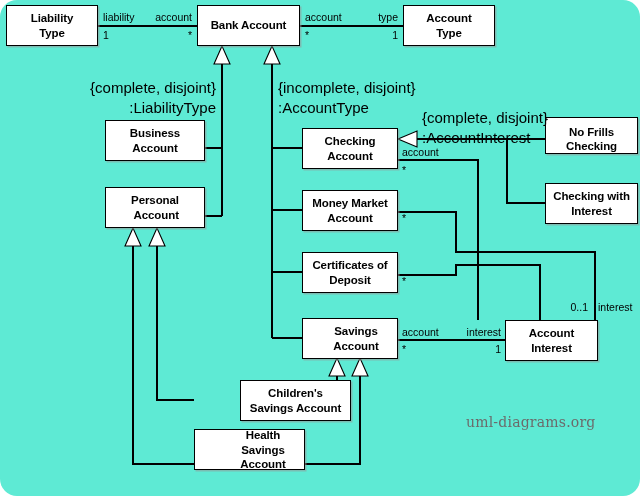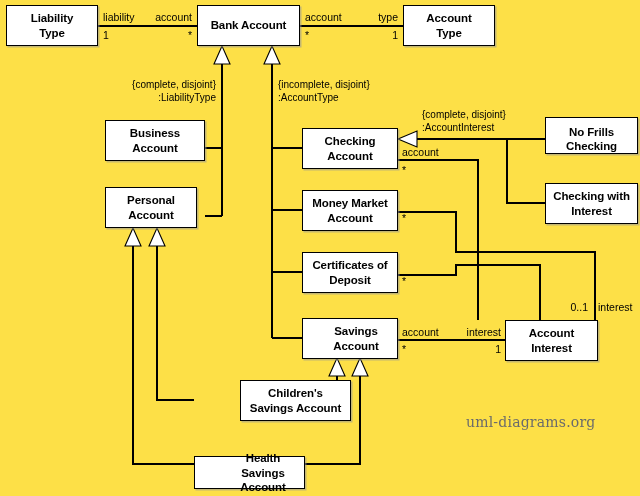--- a/index.html
+++ b/index.html
@@ -4,23 +4,24 @@
 <style>
   html, body {
     margin: 0;
     padding: 0;
     background: #ffffff;
   }
   #diagram-root {
     position: relative;
     width: 640px;
     height: 496px;
-    background: #fde047;
+    background: #5eead4;
     font-family: "Liberation Sans", sans-serif;
     overflow: hidden;
+    border-radius: 17px;
   }
   svg.wires {
     position: absolute;
     top: 0;
     left: 0;
     width: 640px;
     height: 496px;
   }
   svg.wires line, svg.wires polyline, svg.wires path {
     stroke: #000000;
@@ -62,21 +63,21 @@
     color: #000000;
     white-space: pre;
     line-height: 1.25;
     font-weight: normal;
   }
   .edge-label.right-align {
     text-align: right;
   }
   .constraint {
     position: absolute;
-    font-size: 10px;
+    font-size: 15px;
     color: #000000;
     white-space: pre-line;
     text-align: right;
     line-height: 1.3;
   }
   .watermark {
     position: absolute;
     font-family: "DejaVu Serif", serif;
     font-size: 14px;
     color: #6b6b6b;
@@ -145,21 +146,21 @@
   <div class="cls-box" style="left:403px; top:5px; width:92px; height:41px;">
     <span class="cls-label">Account
 Type</span>
   </div>
 
   <div class="cls-box" style="left:105px; top:120px; width:100px; height:41px;">
     <span class="cls-label">Business
 Account</span>
   </div>
 
-  <div class="cls-box" style="left:105px; top:187px; width:92px; height:41px;">
+  <div class="cls-box" style="left:105px; top:187px; width:100px; height:41px;text-align:right;">
     <span class="cls-label">Personal
 Account</span>
   </div>
 
   <div class="cls-box abstract" style="left:302px; top:128px; width:96px; height:41px;">
     <span class="cls-label">Checking
 Account</span>
   </div>
 
   <div class="cls-box" style="left:302px; top:190px; width:96px; height:41px;">
@@ -190,21 +191,21 @@
   <div class="cls-box" style="left:505px; top:320px; width:93px; height:41px;">
     <span class="cls-label">Account
 Interest</span>
   </div>
 
   <div class="cls-box" style="left:194px; top:380px; width:111px; height:41px;margin-left:46px;">
     <span class="cls-label">Children's
 Savings Account</span>
   </div>
 
-  <div class="cls-box" style="left:194px; top:456px; width:111px; height:33px;padding-left:27px;">
+  <div class="cls-box" style="left:194px; top:429px; width:111px; height:41px;padding-left:27px;">
     <span class="cls-label">Health Savings
 Account</span>
   </div>
 
   <div class="edge-label" style="left:103px; top:11px;">liability</div>
   <div class="edge-label" style="left:103px; top:29px;">1</div>
 
   <div class="edge-label right-align" style="left:132px; top:11px; width:60px;">account</div>
   <div class="edge-label right-align" style="left:132px; top:29px; width:60px;">*</div>
 

